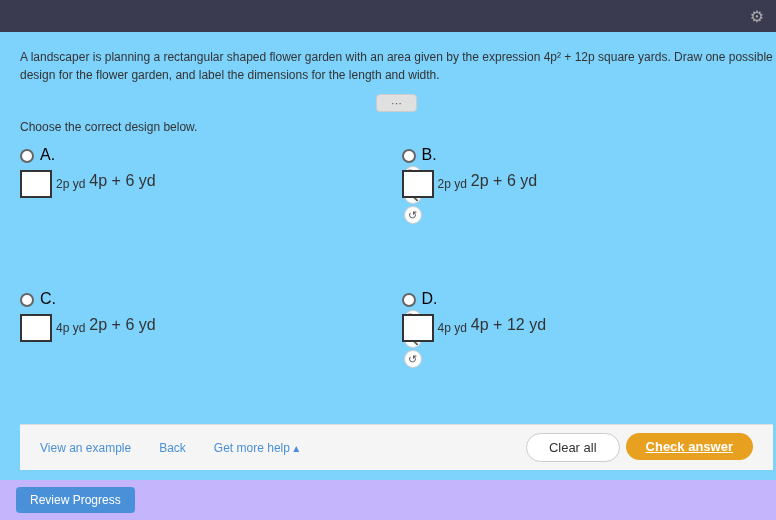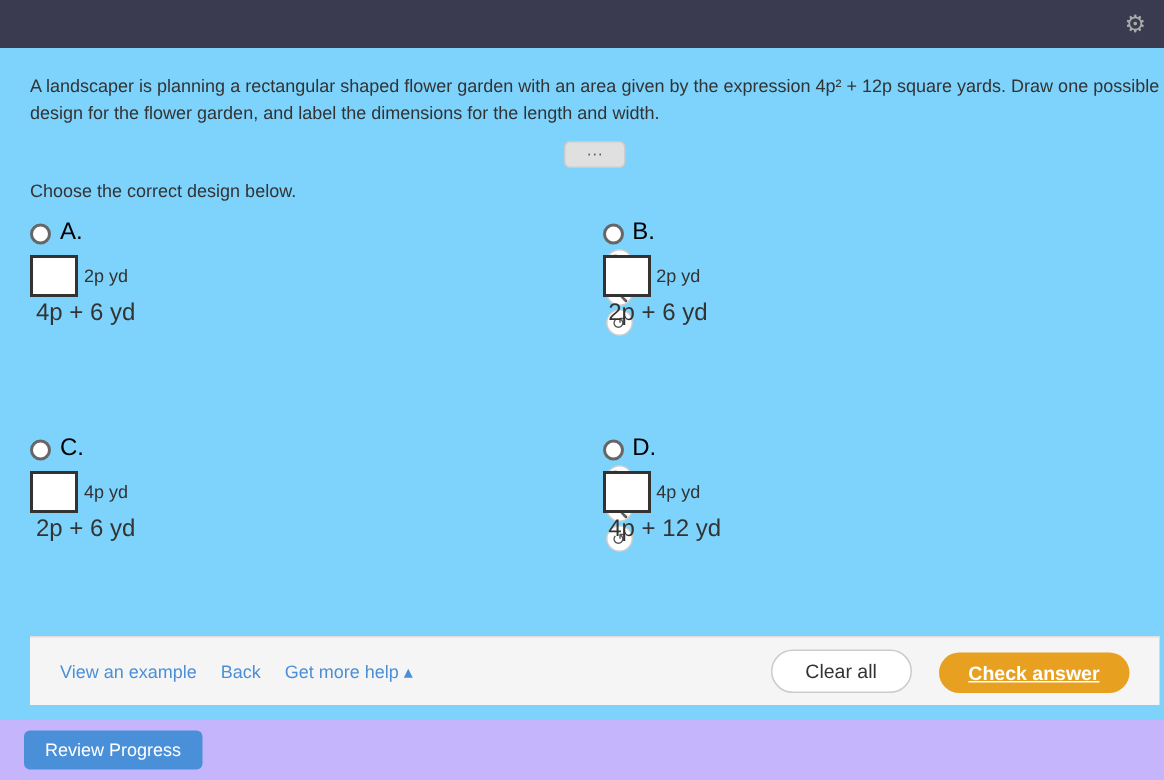--- a/index.html
+++ b/index.html
@@ -72,21 +72,21 @@
       border: 2px solid #666;
       margin-top: 2px;
       flex-shrink: 0;
       cursor: pointer;
       background: white;
       display: inline-block;
     }
     .diagram-area {
       position: relative;
       display: flex;
-      flex-direction: column;
+      flex-direction: row;
       align-items: flex-start;
     }
     .rect-row {
       display: flex;
       align-items: center;
       gap: 4px;
     }
     .rect-box {
       width: 32px;
       height: 28px;
@@ -140,35 +140,35 @@
     .bottom-bar {
       background: #f5f5f5;
       border-top: 1px solid #ddd;
       padding: 8px 20px;
       display: flex;
       align-items: center;
       justify-content: space-between;
     }
     .bottom-links {
       display: flex;
-      gap: 16px;
+      gap: 28px;
       align-items: center;
     }
     .link-btn {
       background: none;
       border: none;
       color: #4a90d9;
       font-size: 12px;
       cursor: pointer;
       text-decoration: none;
     }
     .bottom-actions {
       display: flex;
-      gap: 18px;
-      align-items: flex-end;
+      gap: 6px;
+      align-items: flex-start;
     }
     .clear-btn {
       background: white;
       border: 1px solid #ccc;
       border-radius: 20px;
       padding: 6px 22px;
       font-size: 13px;
       color: #333;
       cursor: pointer;
     }

